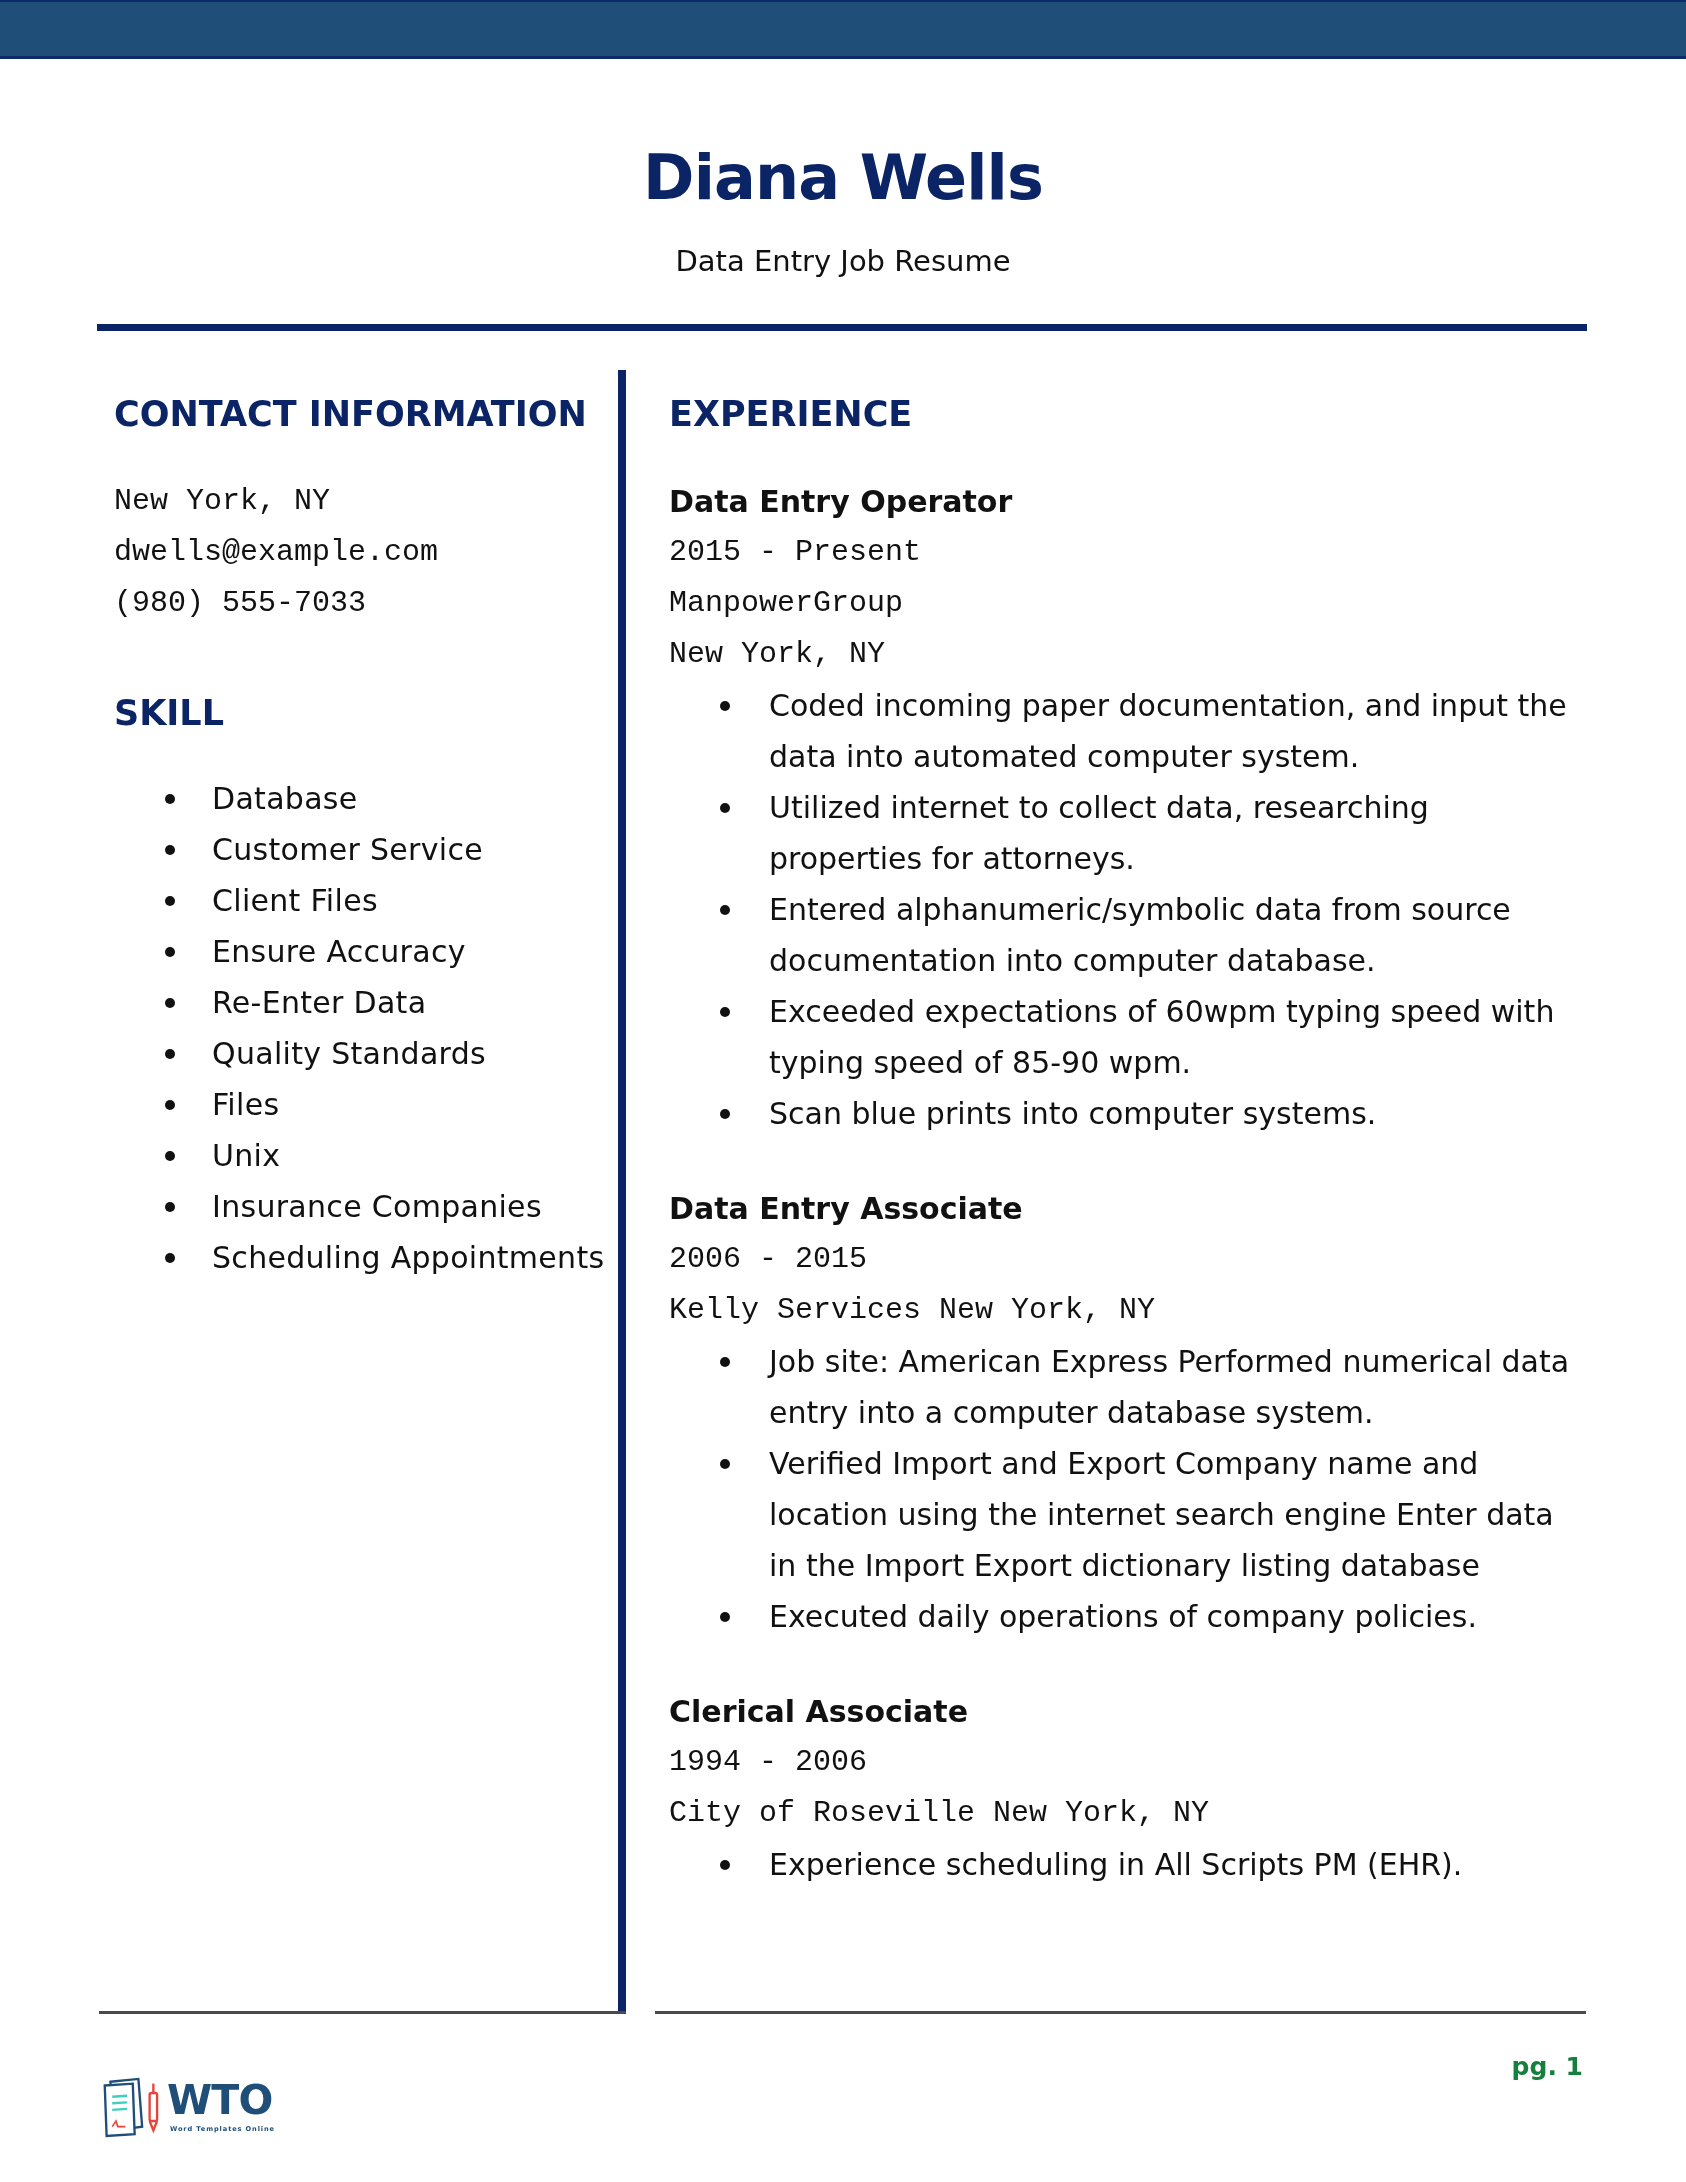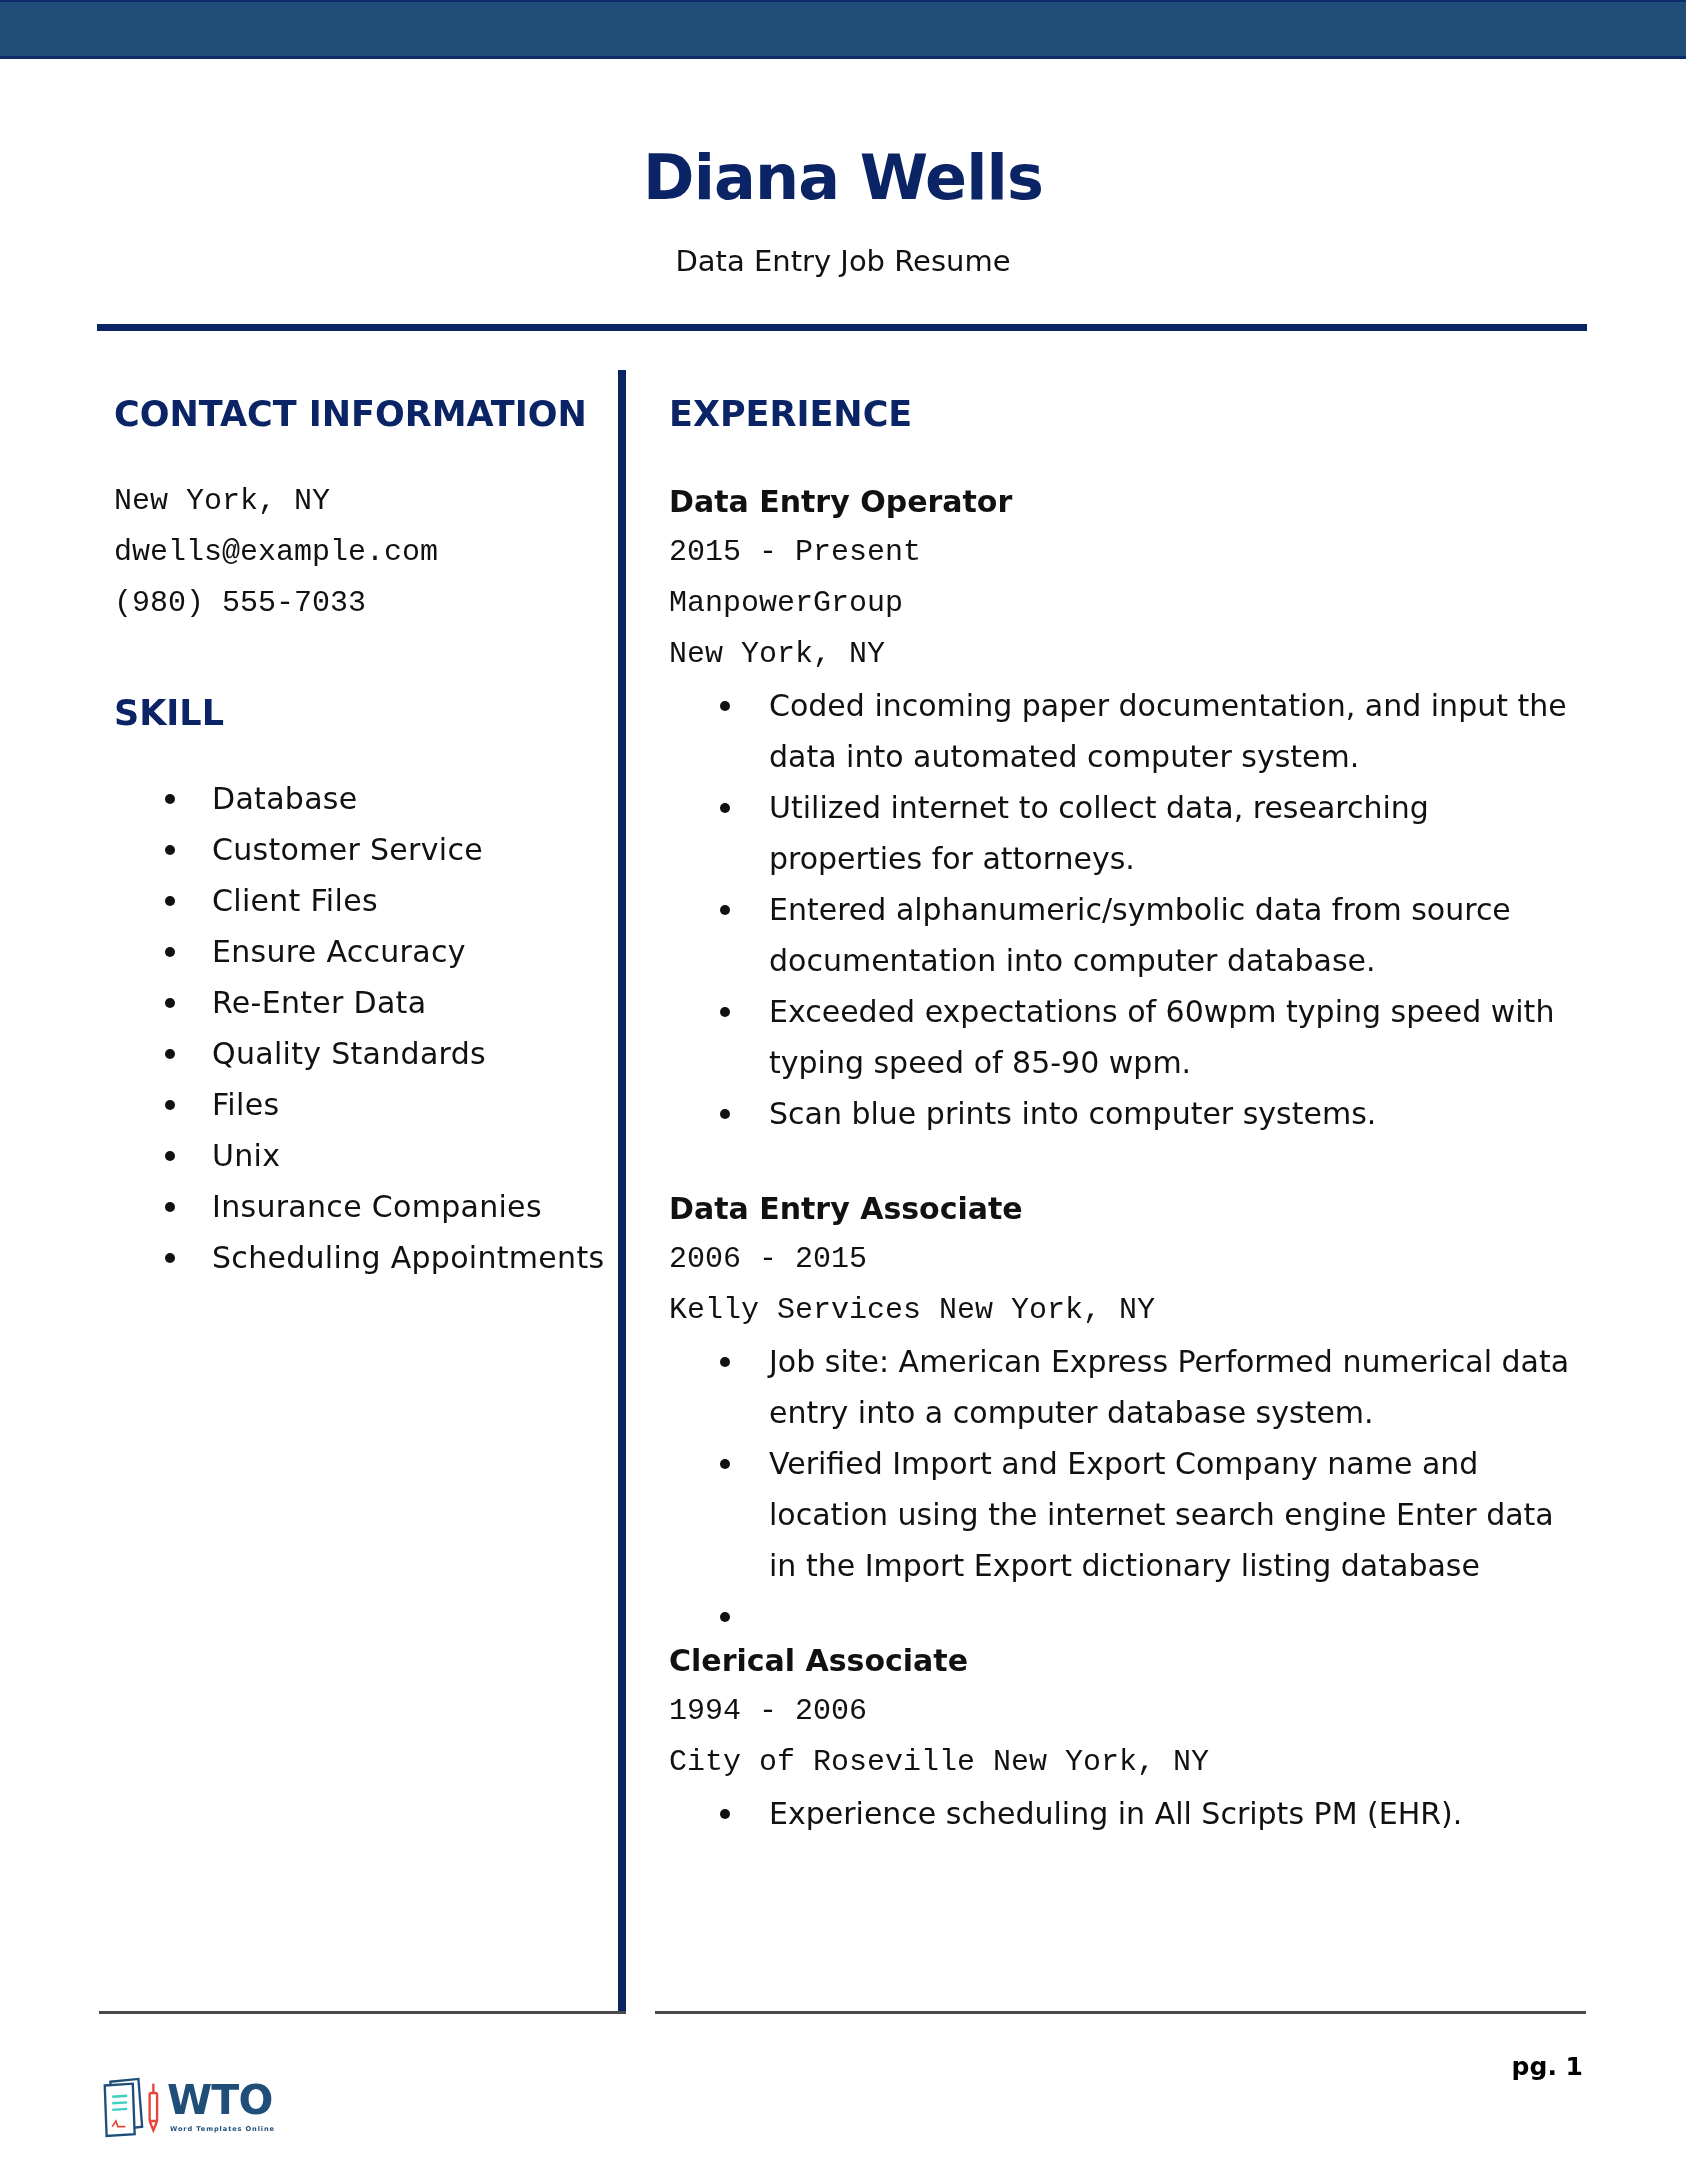--- a/index.html
+++ b/index.html
@@ -32,21 +32,21 @@
 
   .job { margin-top: 0; }
   .job + .job { margin-top: 44px; }
   .exp-first { margin-top: 32px; }
   .job-title { font-weight: bold; font-size: 30px; line-height: 51px; height: 51px; }
   .job-bullets { list-style: none; margin: 0; padding: 0; }
   .job-bullets li { position: relative; padding-left: 100px; font-size: 30px; line-height: 51px; }
   .job-bullets .bullet { left: 51px; }
 
   .page-num { position: absolute; left: 1499px; width: 84px; top: 2052px; text-align: right;
-              font-weight: bold; font-size: 25px; color: #000000; }
+              font-weight: bold; font-size: 25px; color: #15803d; }
   .logo { position: absolute; left: 101px; top: 2074px; width: 187px; height: 66px; }
 </style>
 </head>
 <body>
 
 <div class="topbar"></div>
 
 <div class="name">Diana Wells</div>
 <div class="subtitle">Data Entry Job Resume</div>
 <div class="rule"></div>
@@ -91,21 +91,21 @@
     </ul>
   </div>
 
   <div class="job">
     <div class="job-title">Data Entry Associate</div>
     <div class="line">2006 - 2015</div>
     <div class="line">Kelly Services New York, NY</div>
     <ul class="job-bullets">
       <li><span class="bullet"></span><span>Job site: American Express Performed numerical data entry into a computer database system.</span></li>
       <li><span class="bullet"></span><span>Verified Import and Export Company name and location using the internet search engine Enter data in the Import Export dictionary listing database</span></li>
-      <li><span class="bullet"></span></li>
+      <li><span class="bullet"></span><span>Executed daily operations of company policies.</span></li>
     </ul>
   </div>
 
   <div class="job">
     <div class="job-title">Clerical Associate</div>
     <div class="line">1994 - 2006</div>
     <div class="line">City of Roseville New York, NY</div>
     <ul class="job-bullets">
       <li><span class="bullet"></span><span>Experience scheduling in All Scripts PM (EHR).</span></li>
     </ul>

